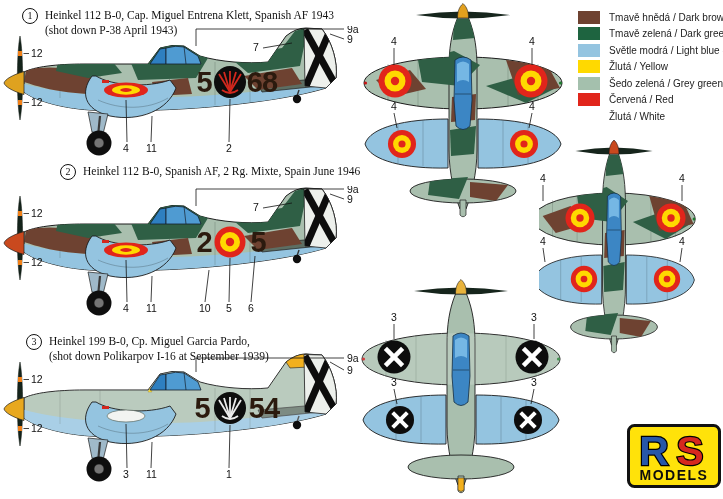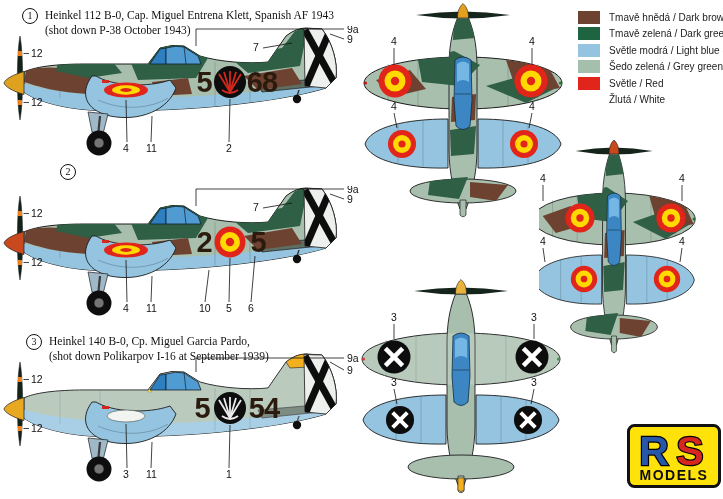--- a/index.html
+++ b/index.html
@@ -156,50 +156,55 @@
           <g stroke="#ffffff" stroke-width="4.6">
             <line x1="-8.6" y1="-8.6" x2="8.6" y2="8.6"></line>
             <line x1="8.6" y1="-8.6" x2="-8.6" y2="8.6"></line>
           </g>
         </g>
     </defs>
   </svg>
 
   <div class="caption" style="left:22px;top:8px;">
     <span class="cnum">1</span>
-    <span><span>Heinkel 112 B-0, Cap. Miguel Entrena Klett, Spanish AF 1943</span><br><span>(shot down P-38 October 1943)</span></span>
+    <span><span>Heinkel 112 B-0, Cap. Miguel Entrena Klett, Spanish AF 1943</span><br><span>(shot down P-38 April 1943)</span></span>
   </div>
   <div class="caption" style="left:60px;top:164px;">
     <span class="cnum">2</span>
+    <span>Heinkel 112 B-0, Spanish AF, 2 Rg. Mixte, Spain June 1946</span>
   </div>
   <div class="caption" style="left:26px;top:334px;">
     <span class="cnum">3</span>
-    <span><span>Heinkel 140 B-0, Cp. Miguel Garcia Pardo,</span><br><span>(shot down Polikarpov I-16 at September 1939)</span></span>
+    <span><span>Heinkel 199 B-0, Cp. Miguel Garcia Pardo,</span><br><span>(shot down Polikarpov I-16 at September 1939)</span></span>
   </div>
 
   <div class="legend">
     <div class="lrow">
         <span class="sw" style="background-color: rgb(110, 66, 49);"></span>
         <span class="ltxt">Tmavě hnědá / Dark brown - RLM 61</span>
       </div>
     <div class="lrow">
         <span class="sw" style="background-color: rgb(30, 100, 64);"></span>
         <span class="ltxt">Tmavě zelená / Dark green - RLM 62</span>
       </div>
     <div class="lrow">
         <span class="sw" style="background-color: rgb(148, 196, 224);"></span>
         <span class="ltxt">Světle modrá / Light blue - RLM 65</span>
       </div>
     <div class="lrow">
+        <span class="sw" style="background-color: rgb(255, 217, 0);"></span>
+        <span class="ltxt">Žlutá / Yellow</span>
+      </div>
+    <div class="lrow">
         <span class="sw" style="background-color: rgb(164, 192, 173);"></span>
         <span class="ltxt">Šedo zelená / Grey green RLM 63</span>
       </div>
     <div class="lrow">
         <span class="sw" style="background-color: rgb(225, 37, 27);"></span>
-        <span class="ltxt">Světle / Red</span>
+        <span class="ltxt">Červená / Red</span>
       </div>
     <div class="lrow">
         <span class="sw"></span>
         <span class="ltxt">Žlutá / White</span>
       </div>
   </div>
 
   <svg class="abs" style="left:0;top:26px" width="366" height="136" viewBox="0 0 366 136">
     <use href="#sideBase"></use>
       <use href="#camoSide"></use>

